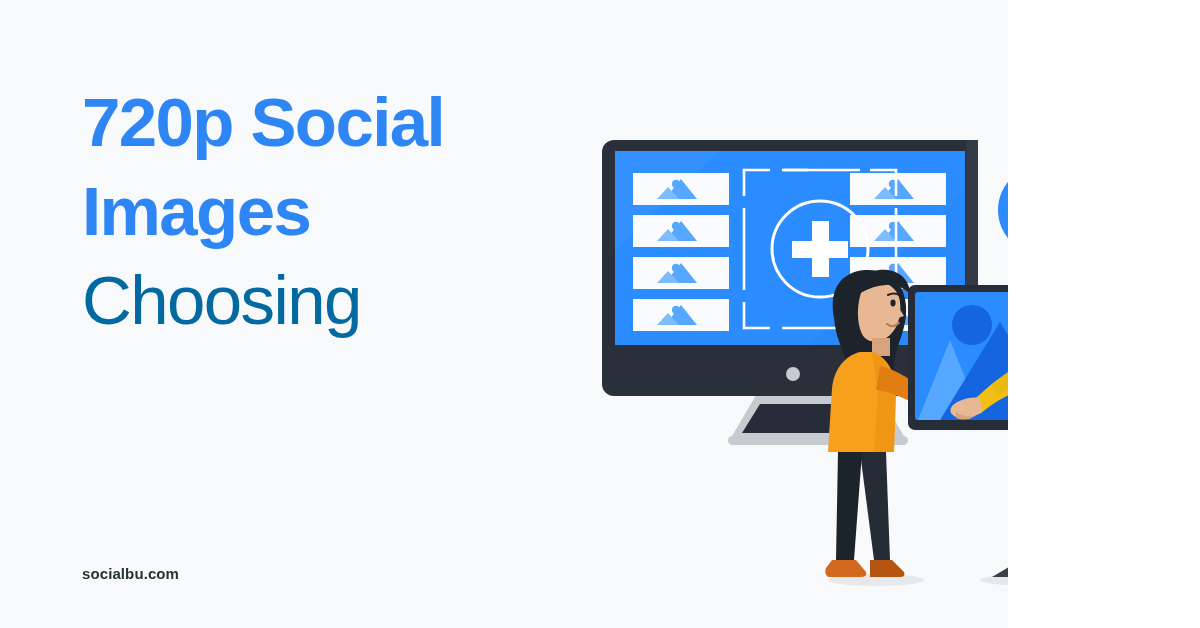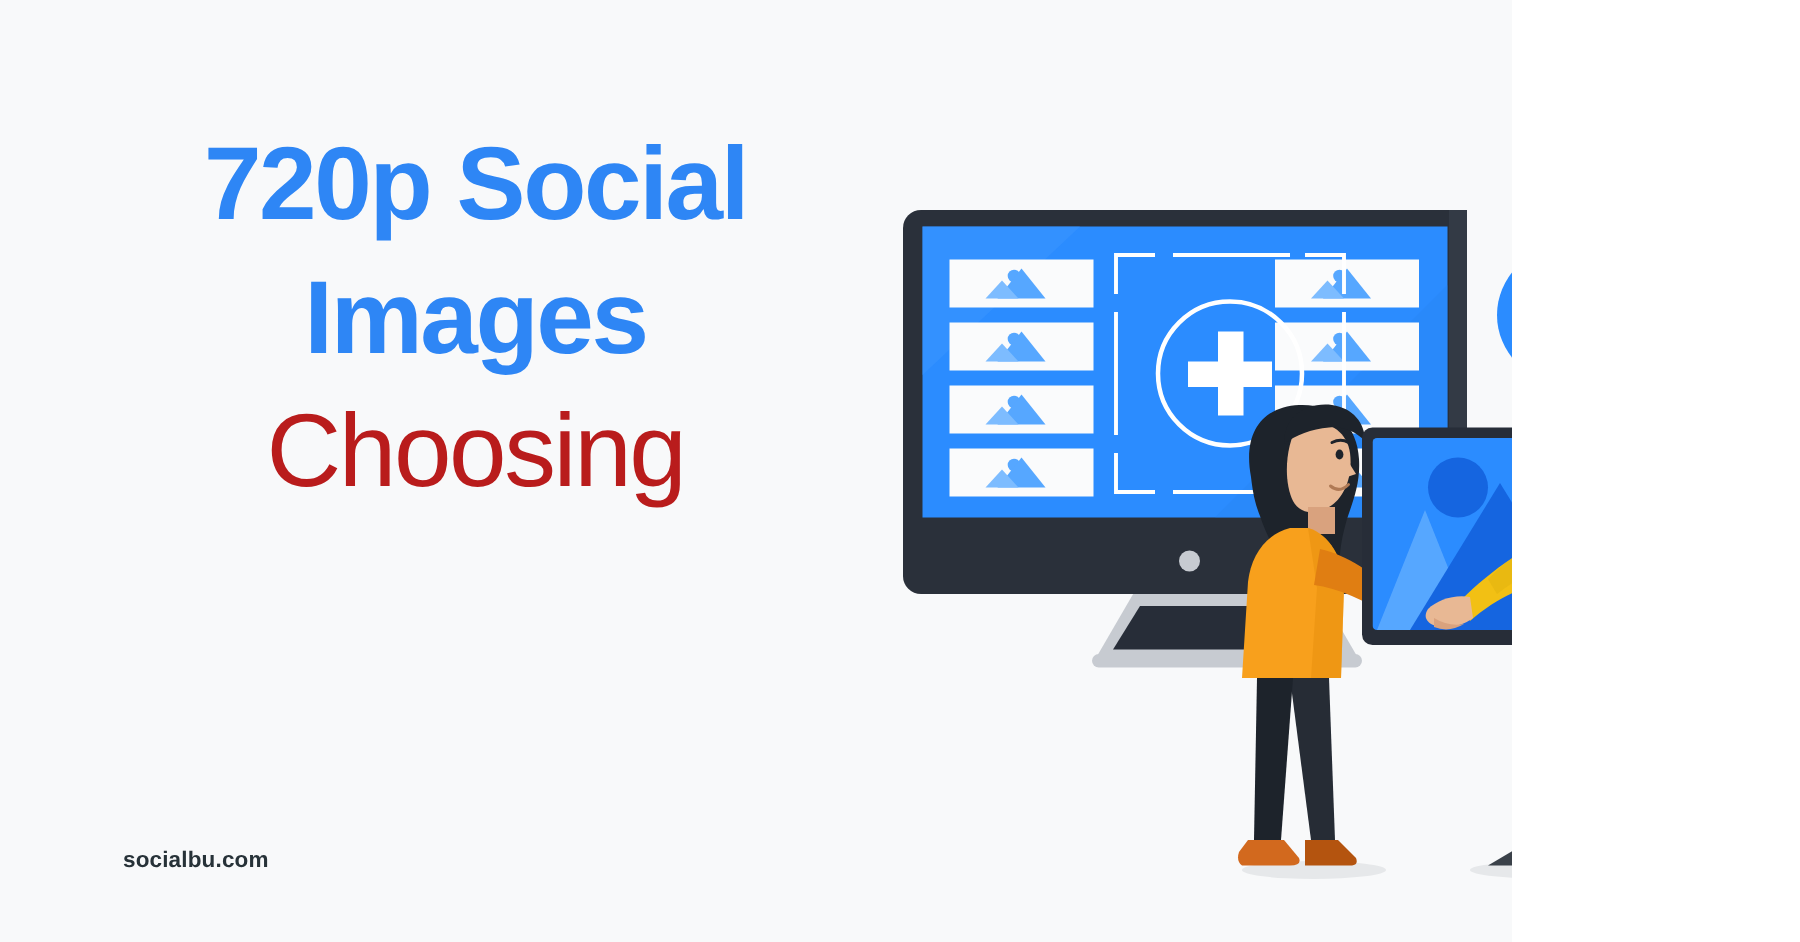--- a/index.html
+++ b/index.html
@@ -7,37 +7,36 @@
     padding: 0;
     background: #ffffff;
   }
   #canvas {
     position: relative;
     width: 1008px;
     height: 628px;
     background: #F8F9FA;
     overflow: hidden;
     font-family: "Liberation Sans", sans-serif;
-    text-align: center;
   }
 
   
   #text-block {
     position: absolute;
     left: 82px;
     top: 78px;
     width: 470px;
   }
   .headline {
     margin: 0;
     font-size: 69px;
     line-height: 89px;
     letter-spacing: -1.6px;
     font-weight: 400;
-    color: #b91c1c;
+    color: #0369a1;
     white-space: nowrap;
   }
   .headline.accent {
     color: #2E86F5;
     font-weight: 700;
   }
   #brand {
     position: absolute;
     left: 82px;
     top: 565px;

